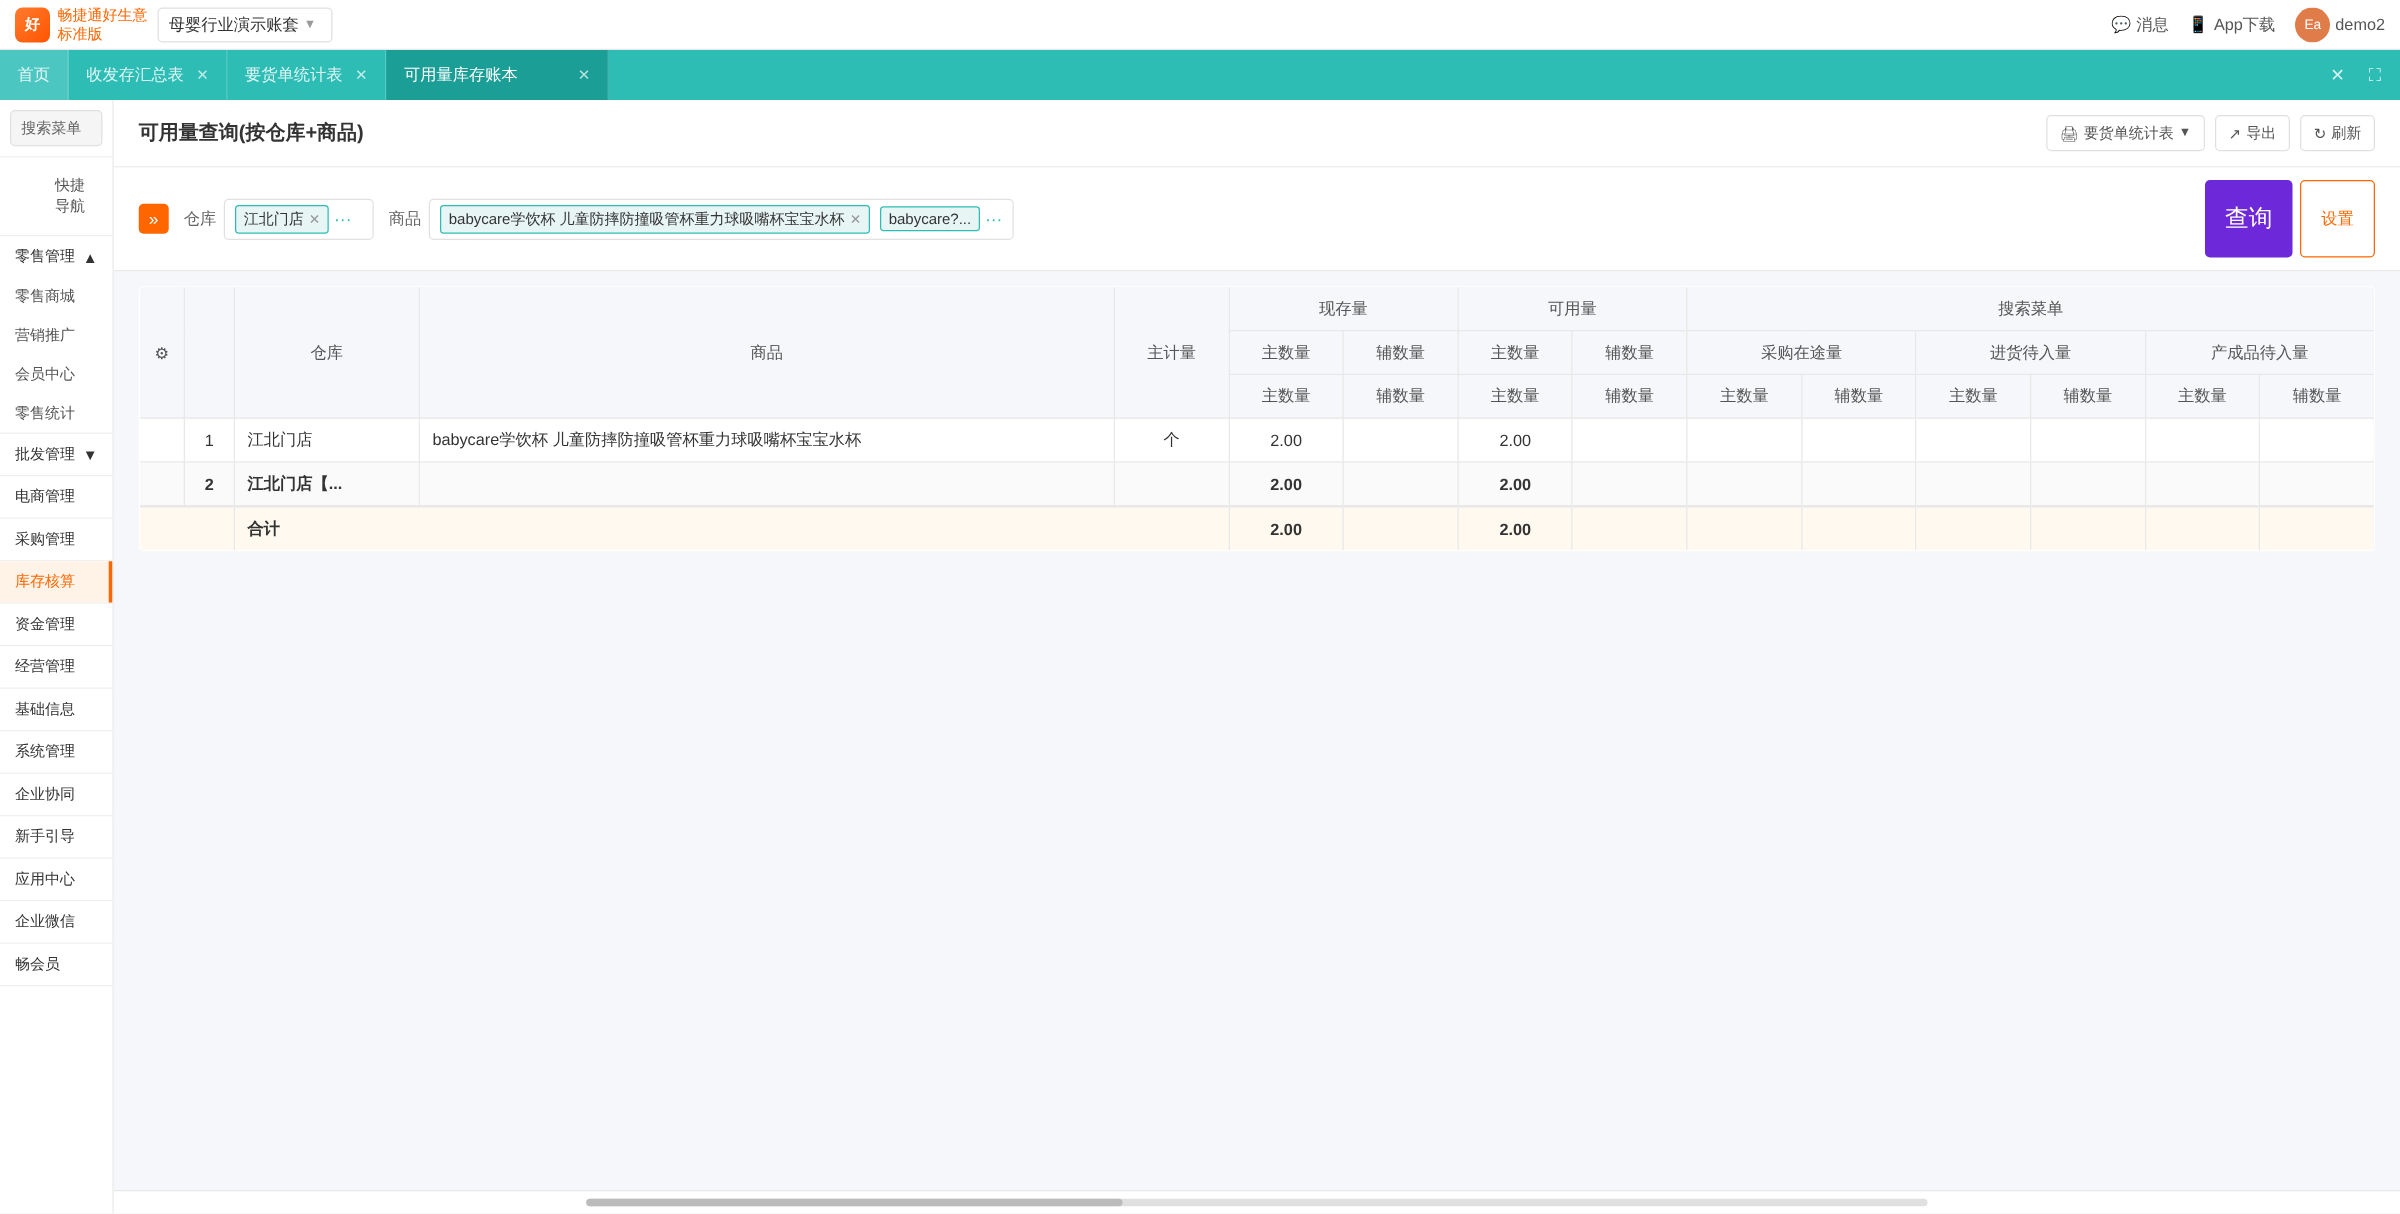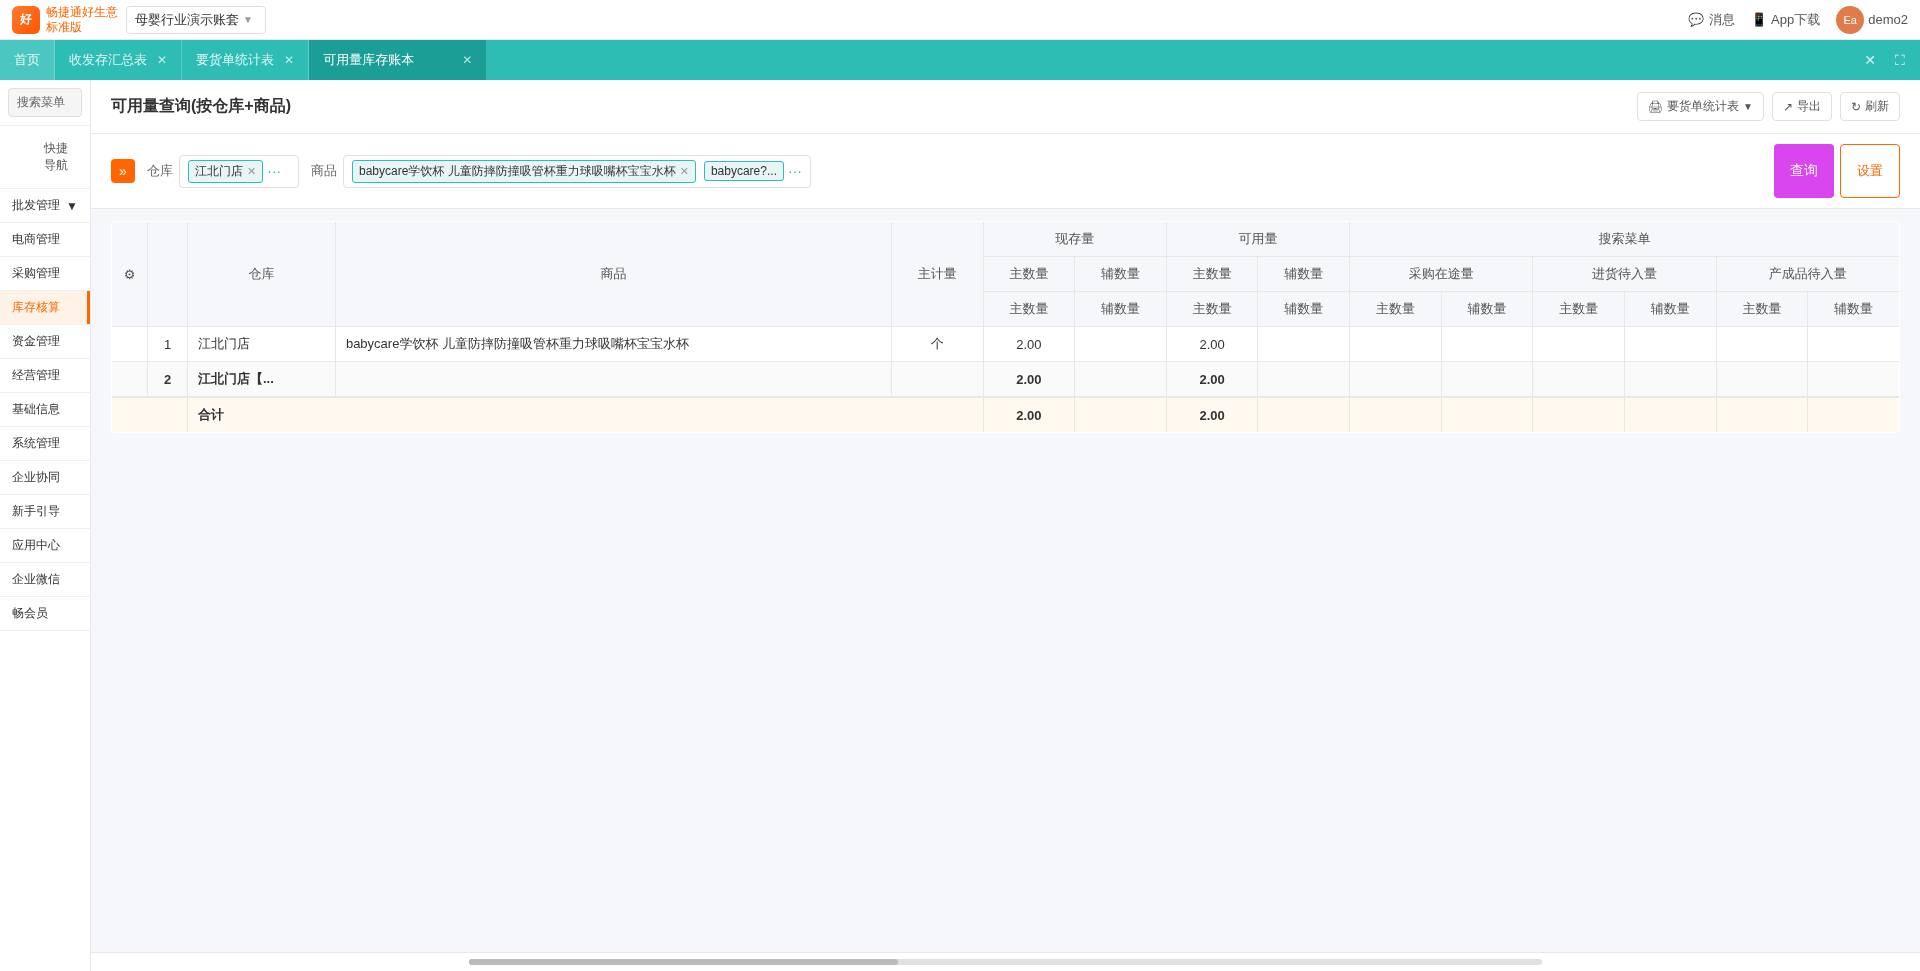--- a/index.html
+++ b/index.html
@@ -311,27 +311,27 @@
       color: #2dbdb5;
       cursor: pointer;
       font-size: 14px;
     }
     .filter-actions {
       margin-left: auto;
       display: flex;
       gap: 6px;
     }
     .btn-query {
-      background: #d946ef;
+      background: #6d28d9;
       color: white;
       border: none;
       border-radius: 4px;
       padding: 18px 16px;
       cursor: pointer;
-      font-size: 14px;
+      font-size: 19px;
     }
     .btn-settings {
       background: #fff;
       color: #ff6600;
       border: 1px solid #ff6600;
       border-radius: 4px;
       padding: 5px 16px;
       cursor: pointer;
       font-size: 13px;
     }
@@ -463,20 +463,38 @@
 
 <div class="main-layout">
 
   <div class="sidebar">
     <div class="sidebar-search">
       <button class="sidebar-search-btn">搜索菜单</button>
     </div>
     <div class="sidebar-nav">
       <div class="sidebar-nav-item">
         <span>快捷导航</span>
+      </div>
+    </div>
+    <div class="sidebar-section">
+      <div class="sidebar-section-header">
+        <span>零售管理</span>
+        <span>▲</span>
+      </div>
+      <div class="sidebar-section-item">
+        <span>零售商城</span>
+      </div>
+      <div class="sidebar-section-item">
+        <span>营销推广</span>
+      </div>
+      <div class="sidebar-section-item">
+        <span>会员中心</span>
+      </div>
+      <div class="sidebar-section-item">
+        <span>零售统计</span>
       </div>
     </div>
     <div class="sidebar-section">
       <div class="sidebar-section-header">
         <span>批发管理</span>
         <span>▼</span>
       </div>
     </div>
     <div class="sidebar-section">
       <div class="sidebar-section-header">

